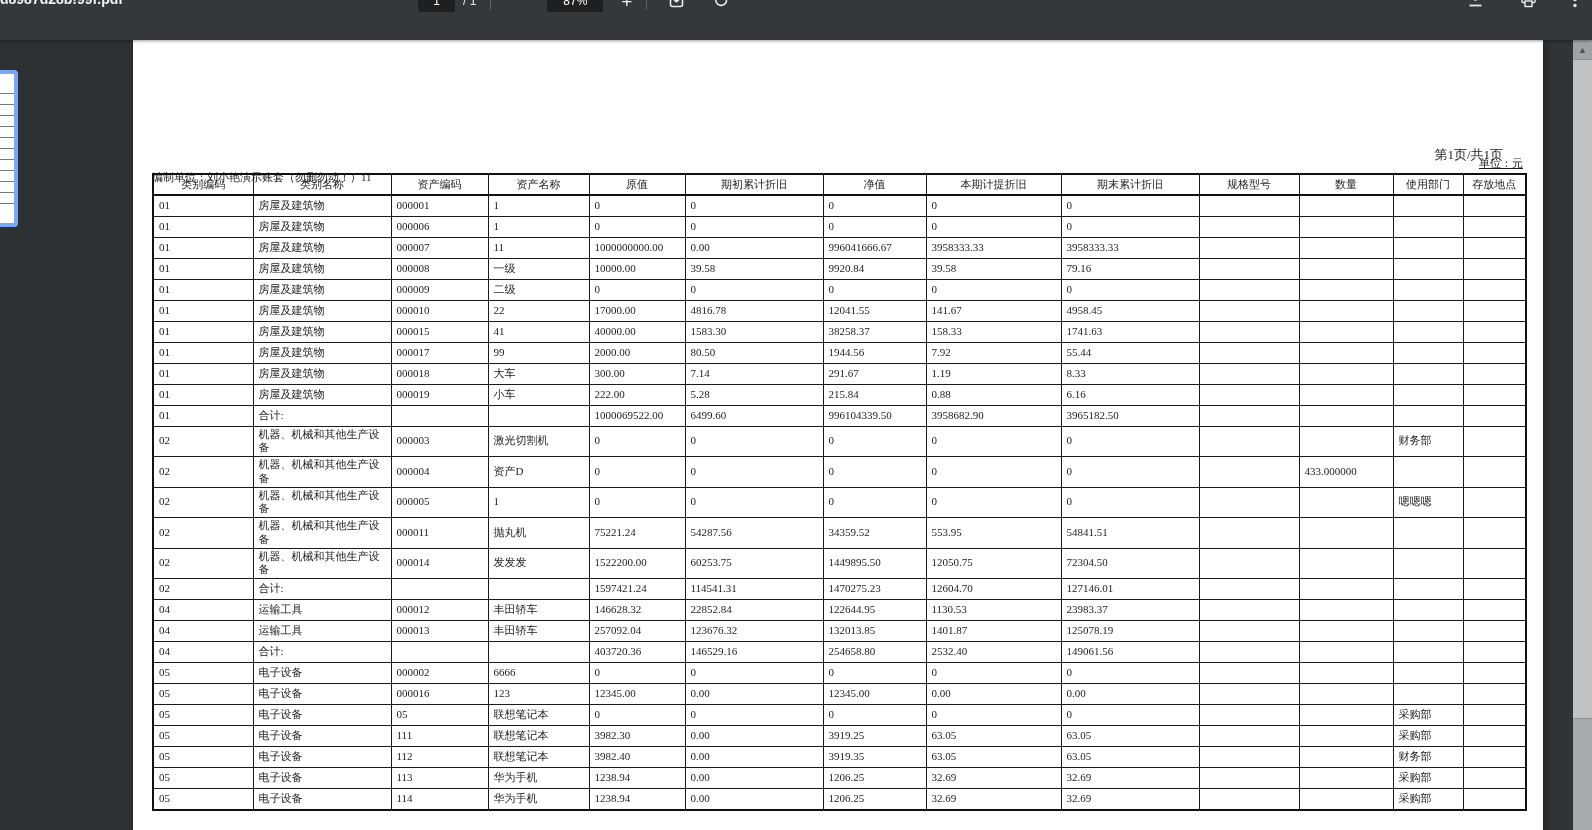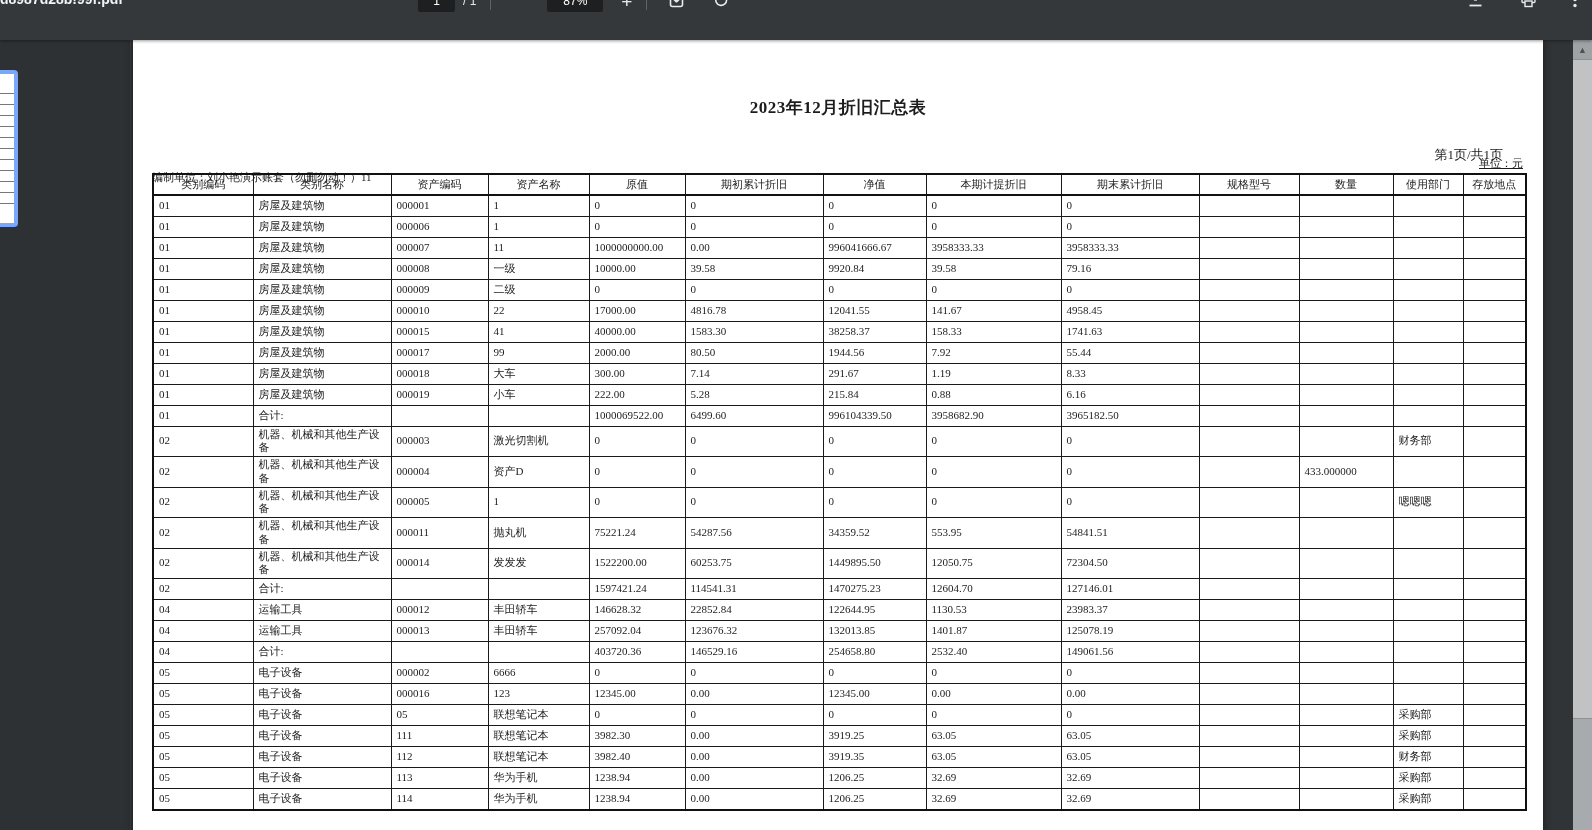--- a/index.html
+++ b/index.html
@@ -140,21 +140,20 @@
   <div class="content">
 
     <div class="sidebar">
       <div class="thumb">
         <div class="thumb-page"></div>
       </div>
     </div>
 
     <div class="doc-area">
       <div class="page">
-        <div class="doc-title">2023年12月折旧汇总表</div>
         <div class="page-indicator">第1页/共1页</div>
         <div class="prepared-by">编制单位：刘小艳演示账套（勿删勿动！）11</div>
         <div class="unit-label">单位：元</div>
 
         <table class="dep">
           <colgroup>
             <col style="width:100px">
               <col style="width:138px">
               <col style="width:97px">
             <col style="width:101px">

